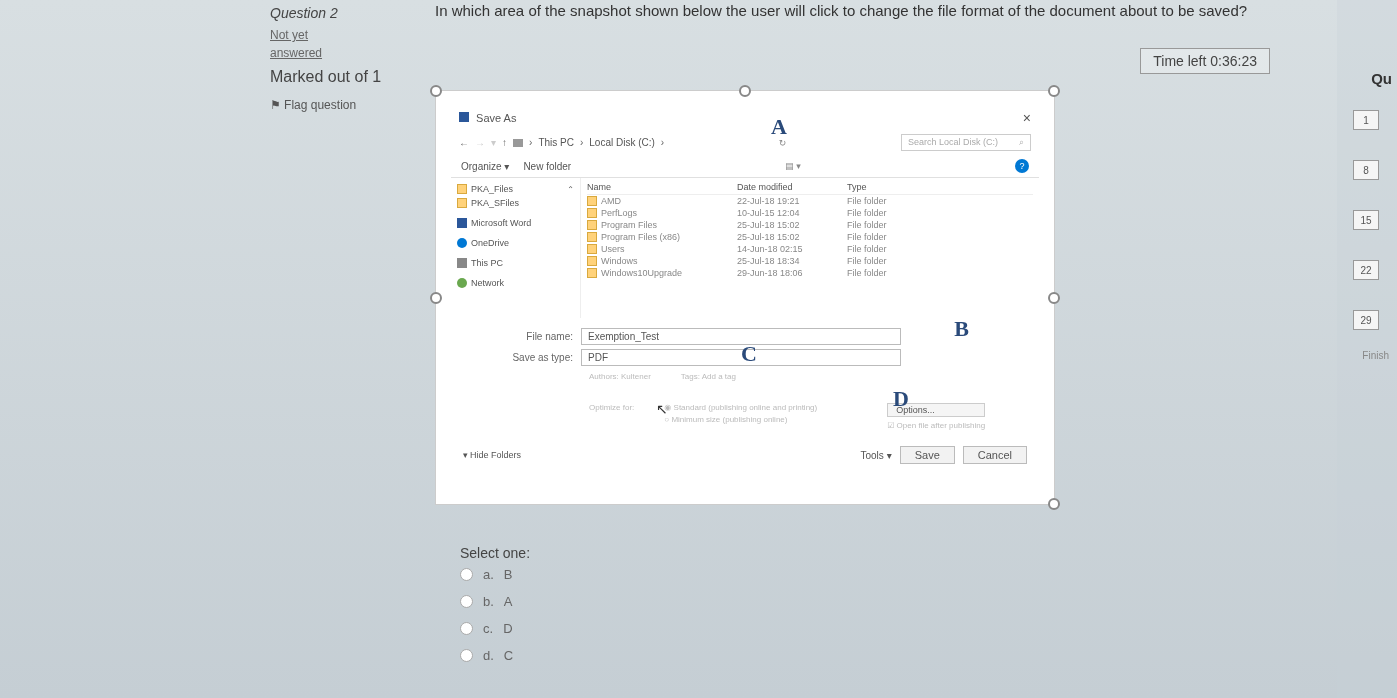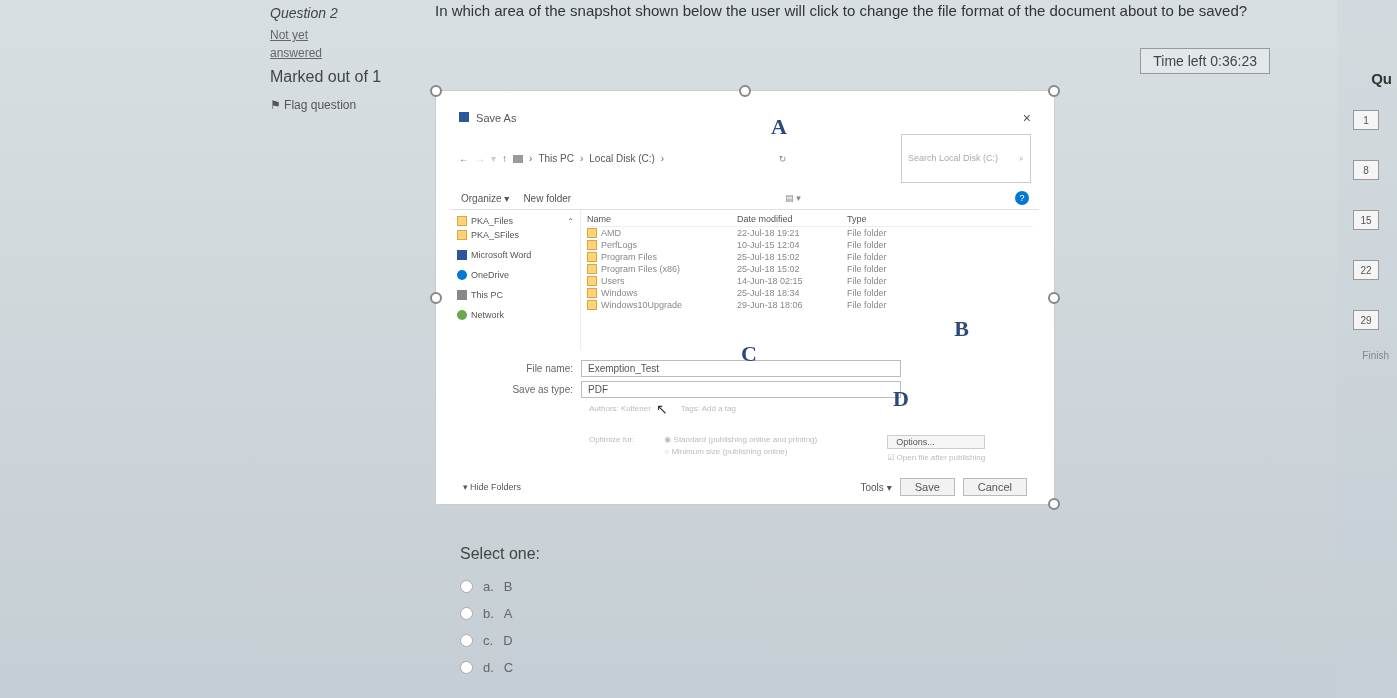--- a/index.html
+++ b/index.html
@@ -75,21 +75,21 @@
   .dlg-nav {
     display: flex; align-items: center; gap: 6px;
     padding: 4px 8px;
     font-size: 10px;
     color: #666;
   }
   .dlg-nav .crumb { color: #555; }
   .dlg-nav .search {
     margin-left: auto;
     border: 1px solid #ccc;
-    padding: 18px 6px;
+    padding: 2px 6px;
     width: 130px;
     color: #aaa;
     font-size: 9px;
   }
   .dlg-toolbar {
     display: flex; align-items: center; gap: 14px;
     padding: 4px 10px;
     border-bottom: 1px solid #e0e0e0;
     font-size: 10px;
   }
@@ -163,21 +163,21 @@
     position:absolute; left:205px; top:295px;
     font-size:14px; color:#333;
   }
   .answers {
     position: absolute;
     left: 200px;
     top: 545px;
     font-size: 14px;
     color: #555;
   }
-  .answers .prompt { margin-bottom: 10px; color:#444; font-size:16px;}
+  .answers .prompt { color:#444; font-size:14px;}
   .answers .opt { display:flex; align-items:center; gap:10px; padding: 6px 0; font-size:13px; color:#666;}
   .answers .radio {
     width:13px;height:13px;border:1px solid #aaa;border-radius:50%;background:#fff;
   }
   .right-panel {
     position:absolute;
     right:0; top:0;
     width:60px; height:698px;
     background:rgba(200,210,215,0.3);
   }

